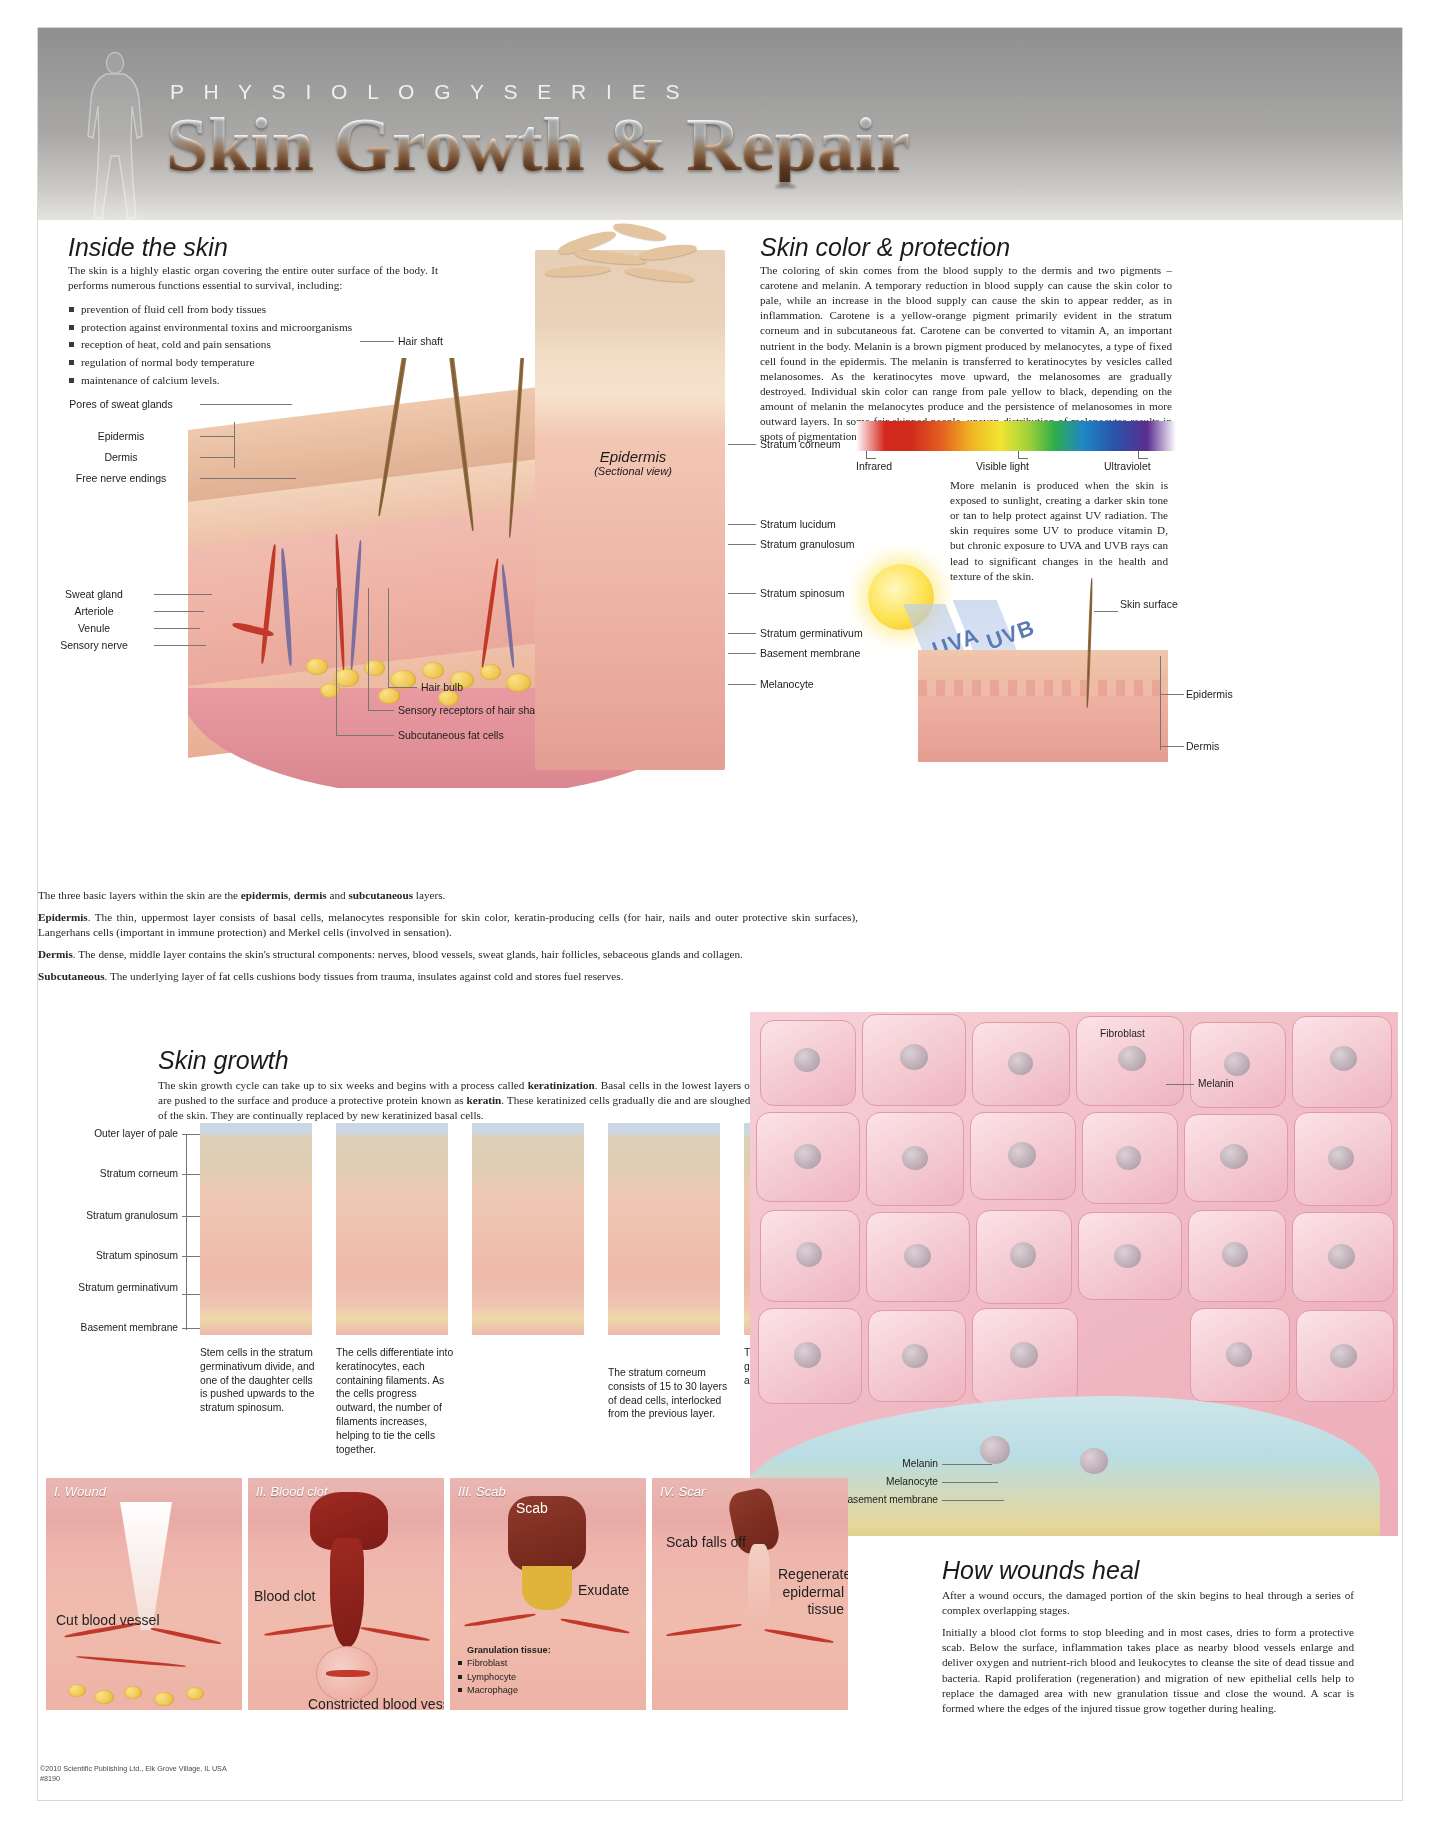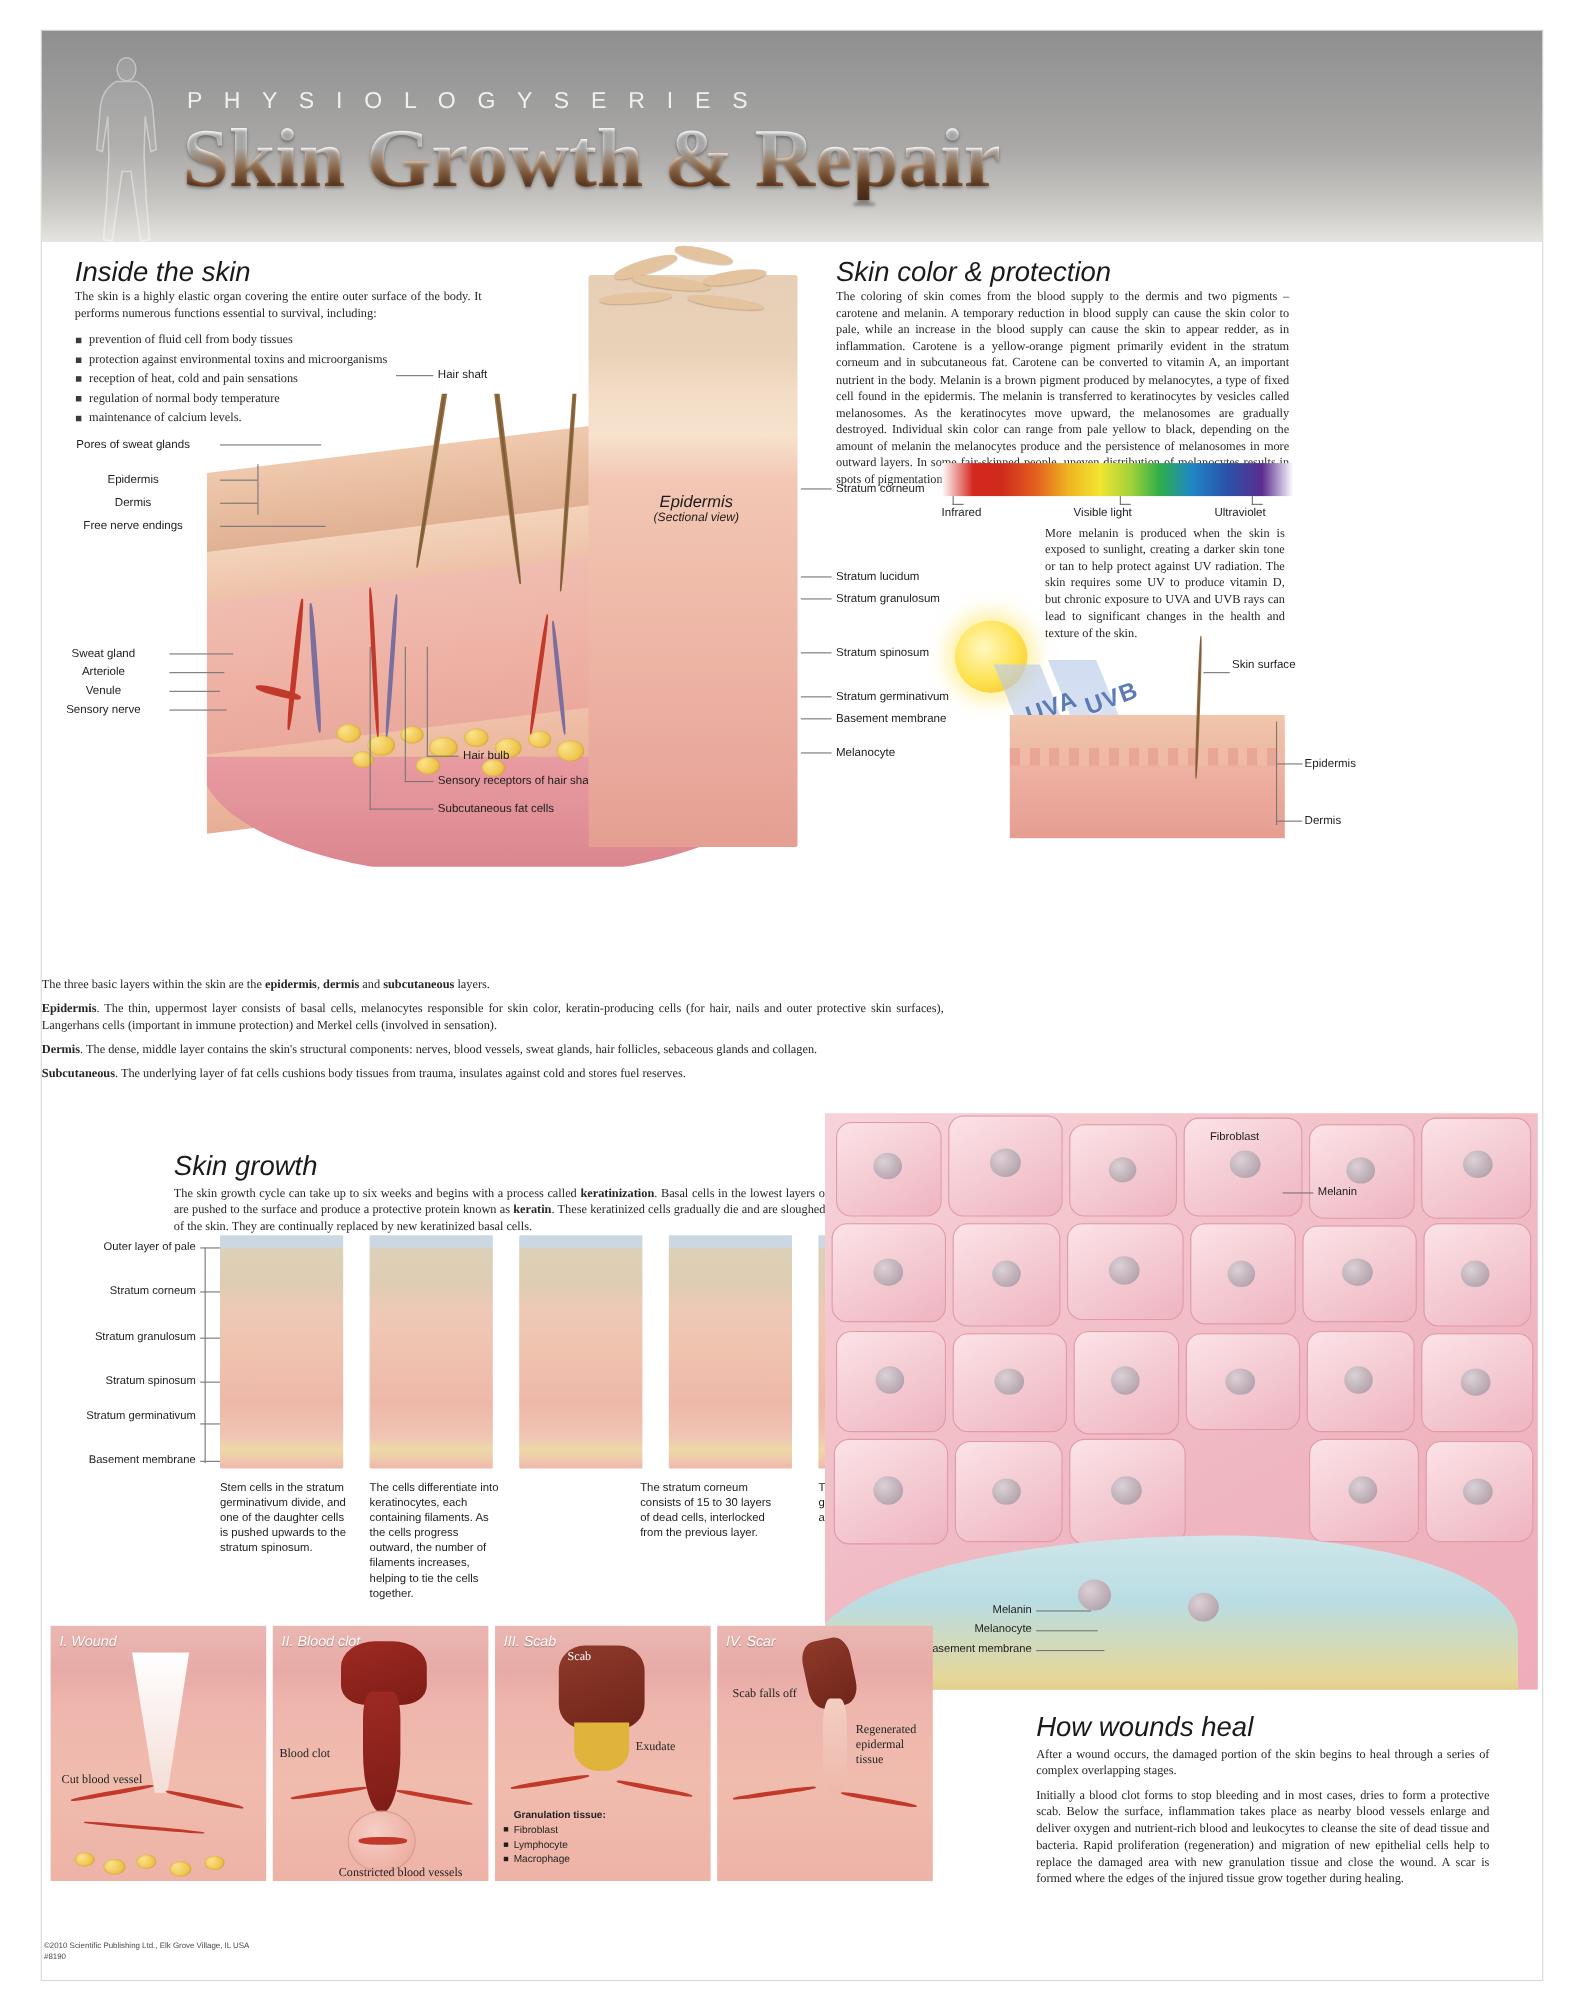--- a/index.html
+++ b/index.html
@@ -248,22 +248,22 @@
     background: linear-gradient(180deg,#eab7b2 0%,#e8aaa6 18%,#eeb5ad 30%,#f0bcae 60%,#edb3a6 100%);
     overflow: hidden;
   }
   .wound-title {
     position:absolute; left:8px; top:6px;
     font-family:"Liberation Sans", sans-serif;
     font-style: italic; font-size: 13px; color:#ffffff;
     text-shadow: 0 1px 1px rgba(0,0,0,.35);
   }
   .wlbl {
-    position:absolute; font-family:Liberation Serif, serif;
-    font-size: 11px; color:#1f1f1f; white-space:nowrap;
+    position:absolute; font-family:Liberation Sans, sans-serif;
+    font-size: 14px; color:#1f1f1f; white-space:nowrap;text-align:right;
   }
   .clot { position:absolute; background: linear-gradient(160deg,#9e2a22,#7d1c16); border-radius:40% 40% 30% 30%; }
   .scab { position:absolute; background: linear-gradient(160deg,#8e3a2a,#6f2419); border-radius:30%; }
   .exudate { position:absolute; background:#e0b33a; border-radius: 0 0 45% 45%; }
   .cut {
     position:absolute; background: linear-gradient(180deg,#ffffff,#f4ddd6);
     clip-path: polygon(0% 0%, 100% 0%, 62% 100%, 40% 100%);
   }
   .gran {
     position:absolute; font-family:"Liberation Sans", sans-serif;
@@ -461,21 +461,21 @@
   <div class="leader-v" style="left:148px;top:1106px;height:196px;"></div>
 
   <div class="grow-panel" style="left:162px;"></div>
   <div class="grow-panel" style="left:298px;"></div>
   <div class="grow-panel" style="left:434px;"></div>
   <div class="grow-panel" style="left:570px;"></div>
   <div class="grow-panel" style="left:706px;"></div>
 
   <div class="grow-cap" style="left:162px;">Stem cells in the stratum germinativum divide, and one of the daughter cells is pushed upwards to the stratum spinosum.</div>
   <div class="grow-cap" style="left:298px;">The cells differentiate into keratinocytes, each containing filaments. As the cells progress outward, the number of filaments increases, helping to tie the cells together.</div>
-  <div class="grow-cap" style="left:544px;">The stratum corneum consists of 15 to 30 layers of dead cells, interlocked from the previous layer.</div>
+  <div class="grow-cap" style="left:570px;margin-top:20px;">The stratum corneum consists of 15 to 30 layers of dead cells, interlocked from the previous layer.</div>
   <div class="grow-cap" style="left:706px;">The dead cells, usually grouped in large masses, are shed or washed away.</div>
 
   <div id="melano">
     <div class="mcell" style="left:10px;top:8px;width:96px;height:86px;"></div>
     <div class="mcell" style="left:112px;top:2px;width:104px;height:92px;"></div>
     <div class="mcell" style="left:222px;top:10px;width:98px;height:84px;"></div>
     <div class="mcell" style="left:326px;top:4px;width:108px;height:90px;"></div>
     <div class="mcell" style="left:440px;top:10px;width:96px;height:86px;"></div>
     <div class="mcell" style="left:542px;top:4px;width:100px;height:92px;"></div>
     <div class="mcell" style="left:6px;top:100px;width:104px;height:90px;"></div>

